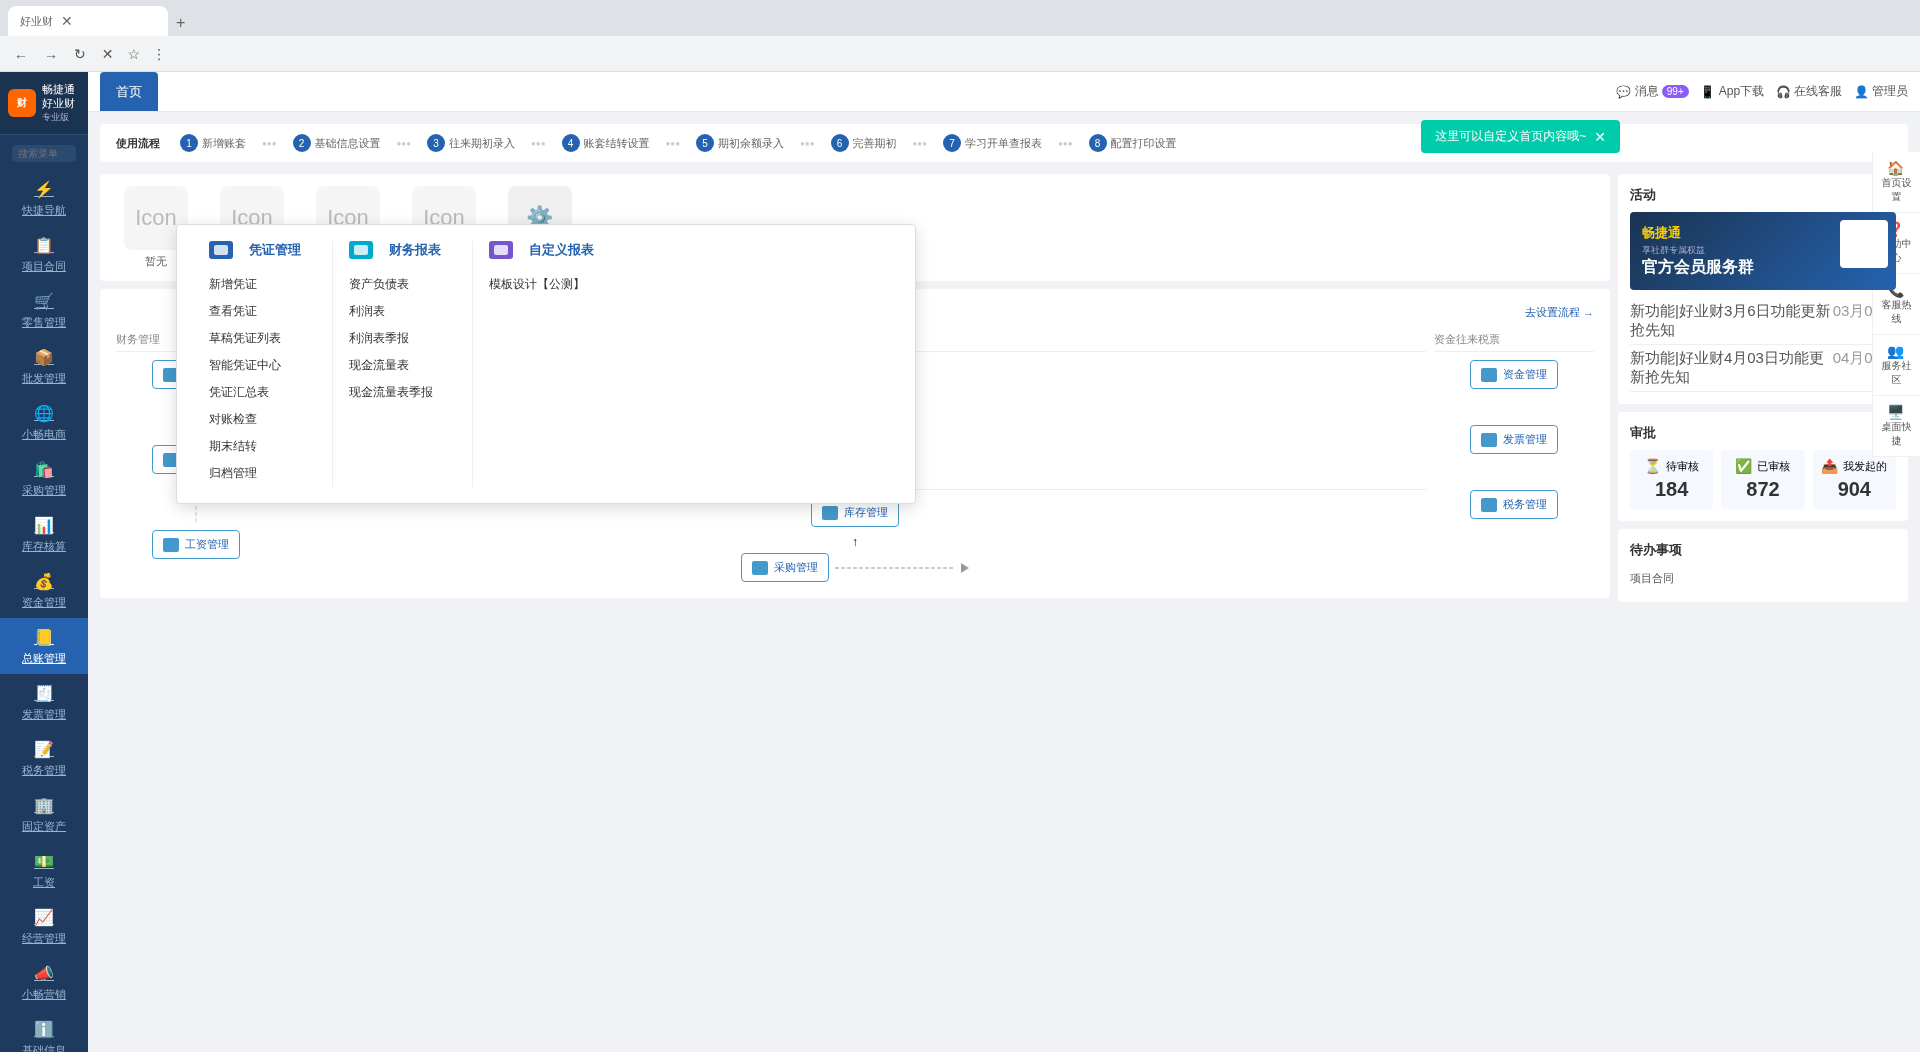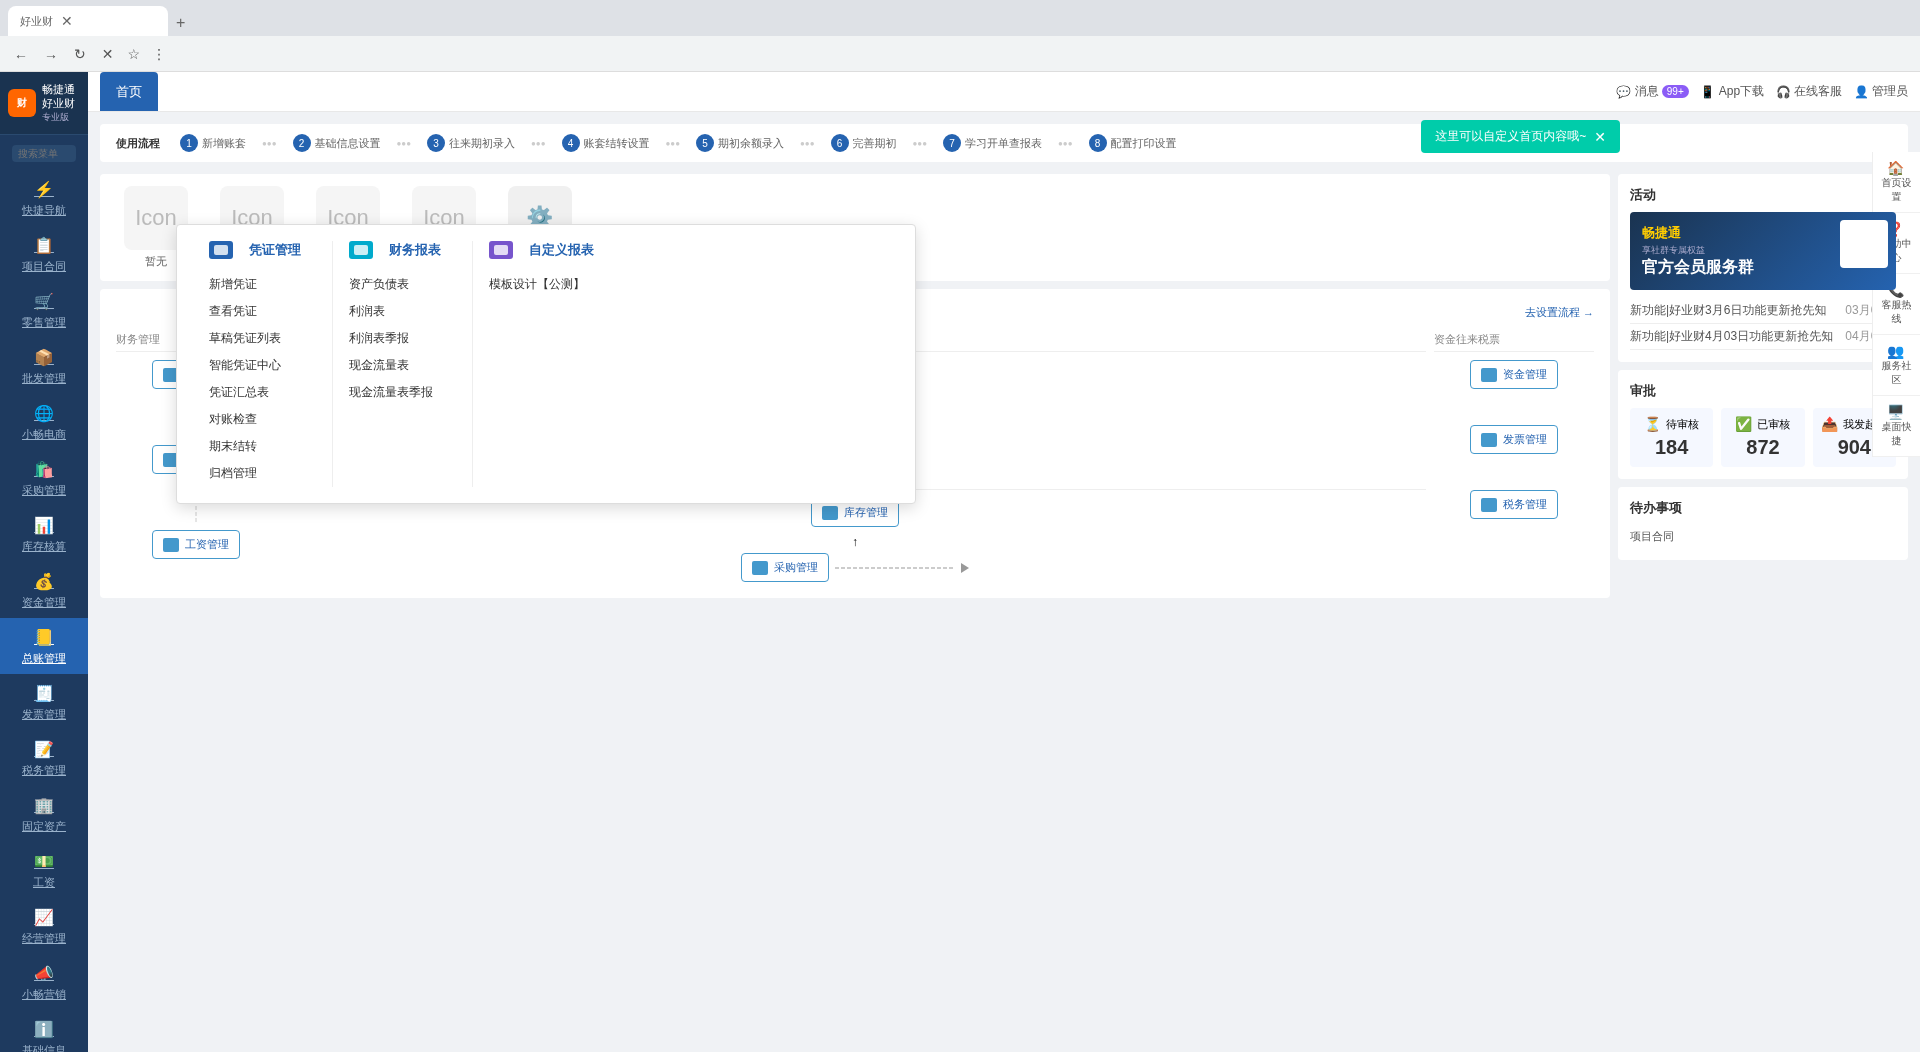--- a/index.html
+++ b/index.html
@@ -65,21 +65,21 @@
     .flow-box { display: inline-flex; align-items: center; gap: 6px; background: white; border: 1px solid #4499cc; border-radius: 4px; padding: 6px 10px; font-size: 11px; color: #2563b0; cursor: pointer; white-space: nowrap; }
     .flow-box-icon { width: 16px; height: 14px; background: #4499cc; border-radius: 2px; flex-shrink: 0; }
 
     
     .right-panel { width: 290px; flex-shrink: 0; display: flex; flex-direction: column; gap: 8px; }
 
     
     .activity-card { background: white; border-radius: 4px; padding: 12px; }
     .activity-title { font-size: 13px; font-weight: bold; color: #333; margin-bottom: 8px; }
     .activity-banner { background: linear-gradient(135deg, #1a3350, #2563b0); border-radius: 4px; padding: 12px; color: white; font-size: 12px; margin-bottom: 8px; position: relative; overflow: hidden; }
-    .activity-news { font-size: 12px; color: #555; padding: 4px 0; border-bottom: 1px solid #eee; display: flex; justify-content: space-between; }
+    .activity-news { font-size: 15px; color: #555; padding: 4px 0; border-bottom: 1px solid #eee; display: flex; justify-content: space-between; }
     .news-date { color: #999; flex-shrink: 0; }
 
     
     .approval-card { background: white; border-radius: 4px; padding: 12px; }
     .approval-title { font-size: 13px; font-weight: bold; color: #333; margin-bottom: 8px; }
     .approval-stats { display: flex; gap: 8px; }
     .approval-stat { flex: 1; background: #f5f8ff; border-radius: 4px; padding: 8px; text-align: center; }
     .stat-icon-row { display: flex; align-items: center; justify-content: center; gap: 4px; margin-bottom: 4px; font-size: 11px; }
     .stat-num { font-size: 20px; font-weight: bold; color: #333; }
     .stat-icon-pending { color: #ff9900; font-size: 14px; }

